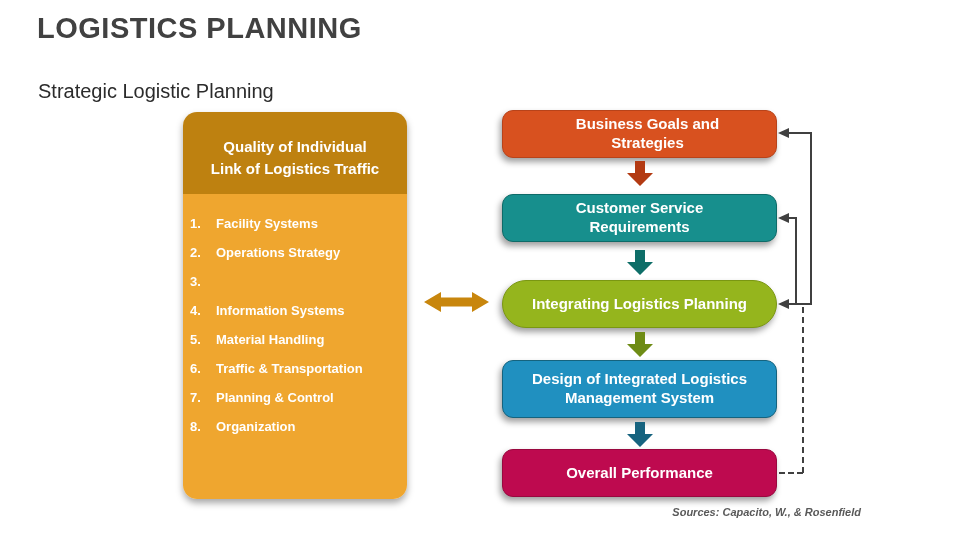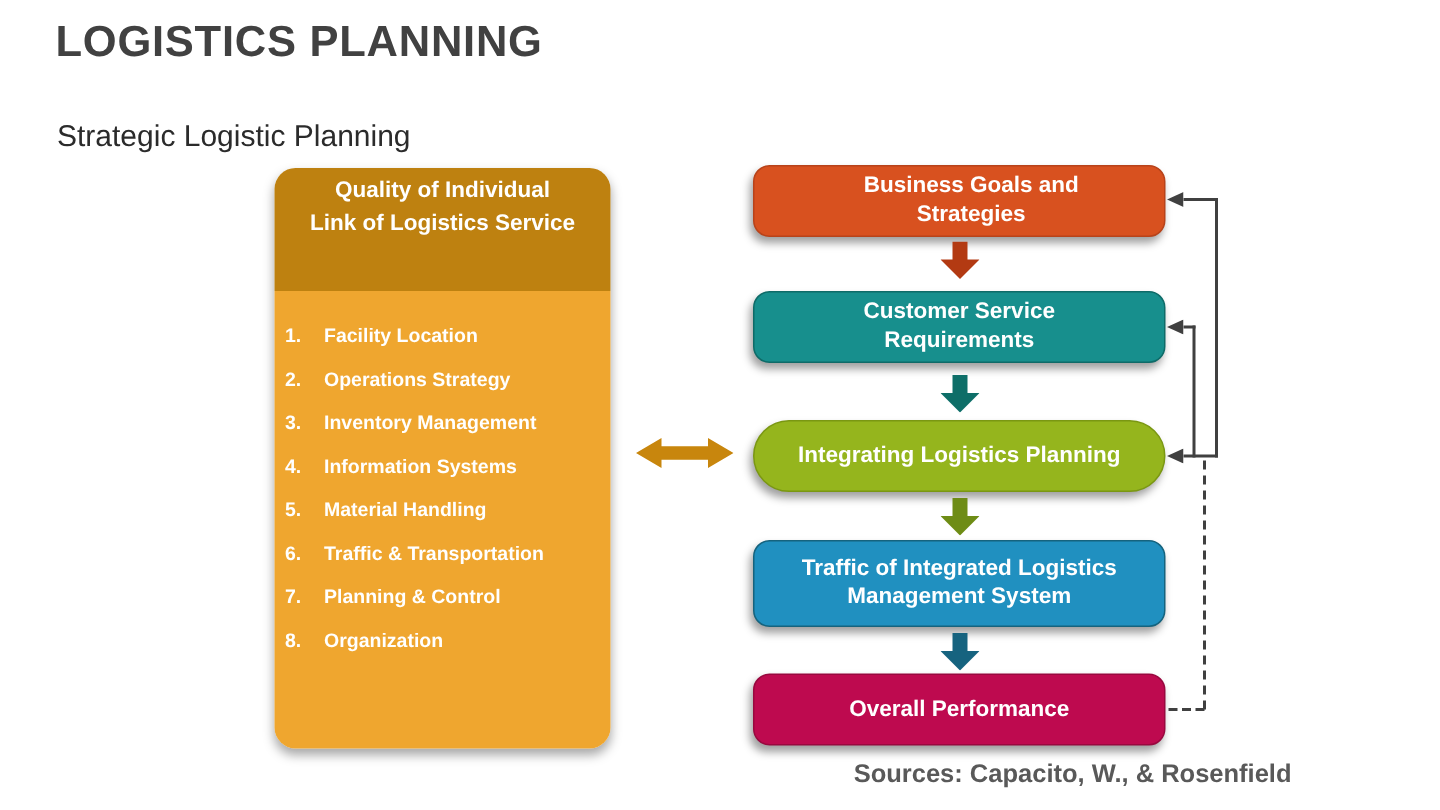--- a/index.html
+++ b/index.html
@@ -3,27 +3,27 @@
 <meta charset="utf-8">
 <style>
   html,body{margin:0;padding:0;background:#ffffff;}
   #slide{
     position:relative;width:879px;height:540px;background:#ffffff;overflow:hidden;
     font-family:"Liberation Sans",sans-serif;
   }
   
   .title{position:absolute;left:37px;top:12px;font-size:29px;font-weight:bold;color:#414141;letter-spacing:.5px;}
   .subtitle{position:absolute;left:38px;top:57px;font-size:20px;color:#2b2b2b;margin-top:23px;}
-  .source{position:absolute;right:18px;top:506px;font-size:17px;font-weight:bold;color:#595959;}
+  .source{position:absolute;right:18px;top:506px;font-size:11px;font-weight:bold;font-style:italic;color:#595959;}
 
   
   .panel{position:absolute;left:183px;top:112px;width:224px;height:387px;border-radius:14px;
          box-shadow:0 4px 7px rgba(0,0,0,.35);}
   .panel-header{height:82px;border-radius:14px 14px 0 0;color:#ffffff;font-weight:bold;font-size:15px;
-                text-align:center;padding-top:4px;line-height:1.45;box-sizing:border-box;}
+                text-align:center;padding-top:24px;line-height:1.45;box-sizing:border-box;}
   .panel-body{height:305px;border-radius:0 0 14px 14px;padding:22px 0 0 7px;box-sizing:border-box;}
   .p-item{display:flex;color:#ffffff;font-weight:bold;font-size:13px;margin-bottom:14px;}
   .p-item .num{width:26px;flex:0 0 26px;}
 
   
   .flow-box{position:absolute;left:502px;width:275px;box-sizing:border-box;border:1.5px solid transparent;
             border-radius:11px;display:flex;align-items:center;justify-content:center;text-align:center;
             color:#ffffff;font-weight:bold;font-size:15px;line-height:1.25;padding:0 28px;
             box-shadow:-2px 4px 6px rgba(0,0,0,.38);}
   .b1{top:110px;height:48px;padding-left:44px;}
@@ -53,34 +53,33 @@
 <body>
 
 <div id="slide">
 
   <div class="title">LOGISTICS PLANNING</div>
   <div class="subtitle">Strategic Logistic Planning</div>
 
   <div class="panel">
     <div class="panel-header" style="background-color: rgb(190, 129, 16);">
       <div>Quality of Individual</div>
-      <div>Link of Logistics Service</div>
+      <div>Link of Logistics Traffic</div>
     </div>
     <div class="panel-body" style="background-color: rgb(239, 166, 47);">
       <div class="p-item">
           <span class="num">1.</span>
-          <span>Facility Location</span>
+          <span>Facility Systems</span>
         </div>
       <div class="p-item">
           <span class="num">2.</span>
           <span>Operations Strategy</span>
         </div>
       <div class="p-item">
           <span class="num">3.</span>
-          <span>Inventory Management</span>
         </div>
       <div class="p-item">
           <span class="num">4.</span>
           <span>Information Systems</span>
         </div>
       <div class="p-item">
           <span class="num">5.</span>
           <span>Material Handling</span>
         </div>
       <div class="p-item">
@@ -98,21 +97,21 @@
     </div>
   </div>
 
   <svg class="link-arrow" viewBox="0 0 65 26">
     <polygon points="0,13 17,3 17,8.5 48,8.5 48,3 65,13 48,23 48,17.5 17,17.5 17,23" fill="#C8860D"></polygon>
   </svg>
 
   <div class="flow-box b1" style="background-color: rgb(216, 81, 31); border-color: rgb(184, 67, 26);">Business Goals and Strategies</div>
   <div class="flow-box b2" style="background-color: rgb(23, 143, 141); border-color: rgb(14, 107, 104); text-align: center;">Customer Service Requirements</div>
   <div class="flow-box b3" style="background-color: rgb(149, 181, 29); border-color: rgb(122, 151, 18); border-radius: 24px;">Integrating Logistics Planning</div>
-  <div class="flow-box b4" style="background-color: rgb(32, 144, 192); border-color: rgb(21, 99, 126);">Traffic of Integrated Logistics Management System</div>
+  <div class="flow-box b4" style="background-color: rgb(32, 144, 192); border-color: rgb(21, 99, 126);">Design of Integrated Logistics Management System</div>
   <div class="flow-box b5" style="background-color: rgb(190, 10, 79); border-color: rgb(153, 8, 63);">Overall Performance</div>
 
   <svg class="down-arrow a1" viewBox="0 0 26 25">
       <polygon points="8,0 18,0 18,12 26,12 13,25 0,12 8,12" fill="#B33A12"></polygon>
     </svg>
   <svg class="down-arrow a2" viewBox="0 0 26 25">
       <polygon points="8,0 18,0 18,12 26,12 13,25 0,12 8,12" fill="#0E6E68"></polygon>
     </svg>
   <svg class="down-arrow a3" viewBox="0 0 26 25">
       <polygon points="8,0 18,0 18,12 26,12 13,25 0,12 8,12" fill="#6E8C15"></polygon>

